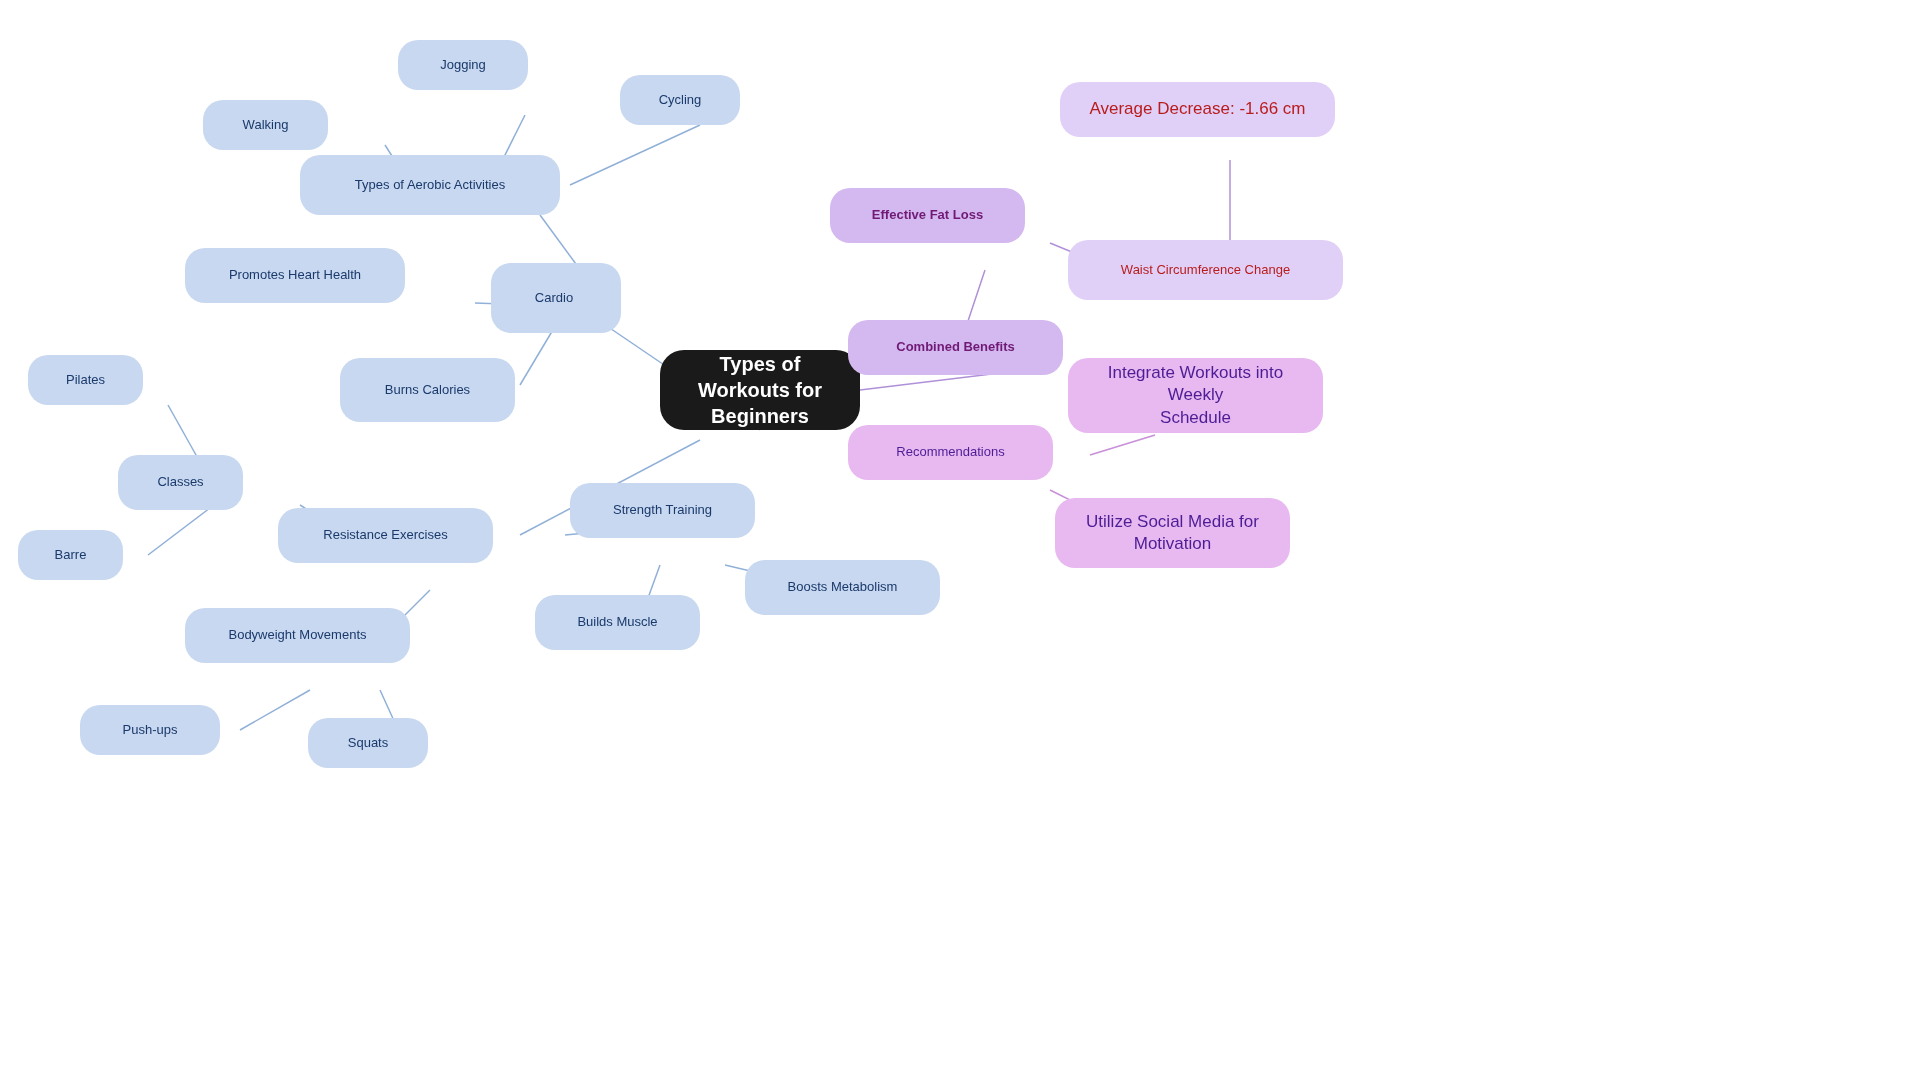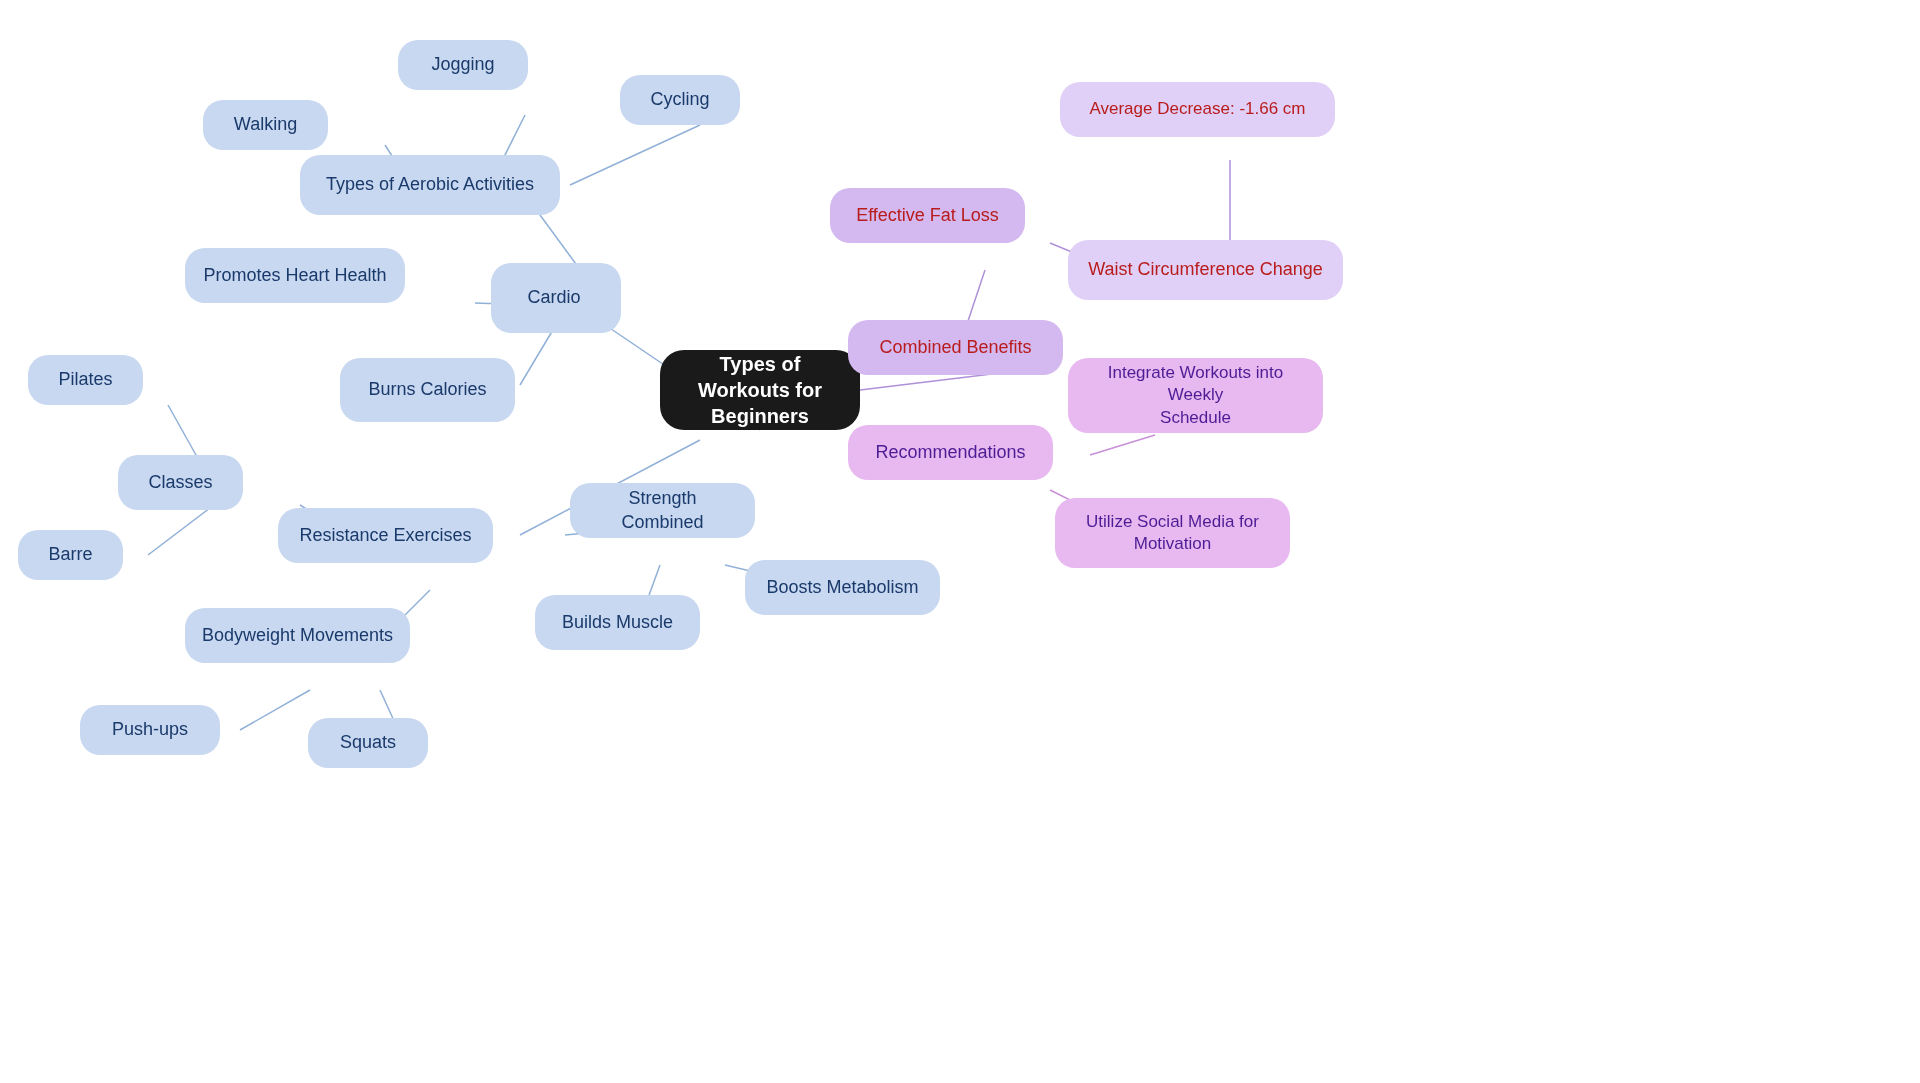--- a/index.html
+++ b/index.html
@@ -19,41 +19,42 @@
       pointer-events: none;
       z-index: 0;
     }
     .node {
       position: absolute;
       display: flex;
       align-items: center;
       justify-content: center;
       text-align: center;
       border-radius: 20px;
-      font-size: 18px;
+      font-size: 13px;
       line-height: 1.3;
       z-index: 1;
       padding: 10px 16px;
     }
     .node-blue {
       background: #c8d8f0;
       color: #1a3a6b;
       border: none;
     }
     .node-center {
       background: #1a1a1a;
       color: #ffffff;
       font-weight: 600;
       font-size: 20px;
       border-radius: 24px;
     }
     .node-purple {
       background: #d4b8f0;
-      color: #b91c1c;
-      border: none;
+      color: #701a75;
+      border: none;
+      font-weight: bold;
     }
     .node-pink {
       background: #e8b8f0;
       color: #4c1d95;
       border: none;
     }
     .node-lavender {
       background: #e0d0f8;
       color: #b91c1c;
       border: none;
@@ -144,21 +145,21 @@
 
 <div class="node node-blue" style="left:340px; top:358px; width:175px; height:64px;">
   <span>Burns Calories</span>
 </div>
 
 <div class="node node-blue" style="left:278px; top:508px; width:215px; height:55px;">
   <span>Resistance Exercises</span>
 </div>
 
 <div class="node node-blue" style="left:570px; top:483px; width:185px; height:55px;">
-  <span>Strength Combined</span>
+  <span>Strength Training</span>
 </div>
 
 <div class="node node-blue" style="left:535px; top:595px; width:165px; height:55px;">
   <span>Builds Muscle</span>
 </div>
 
 <div class="node node-blue" style="left:745px; top:560px; width:195px; height:55px;">
   <span>Boosts Metabolism</span>
 </div>
 

